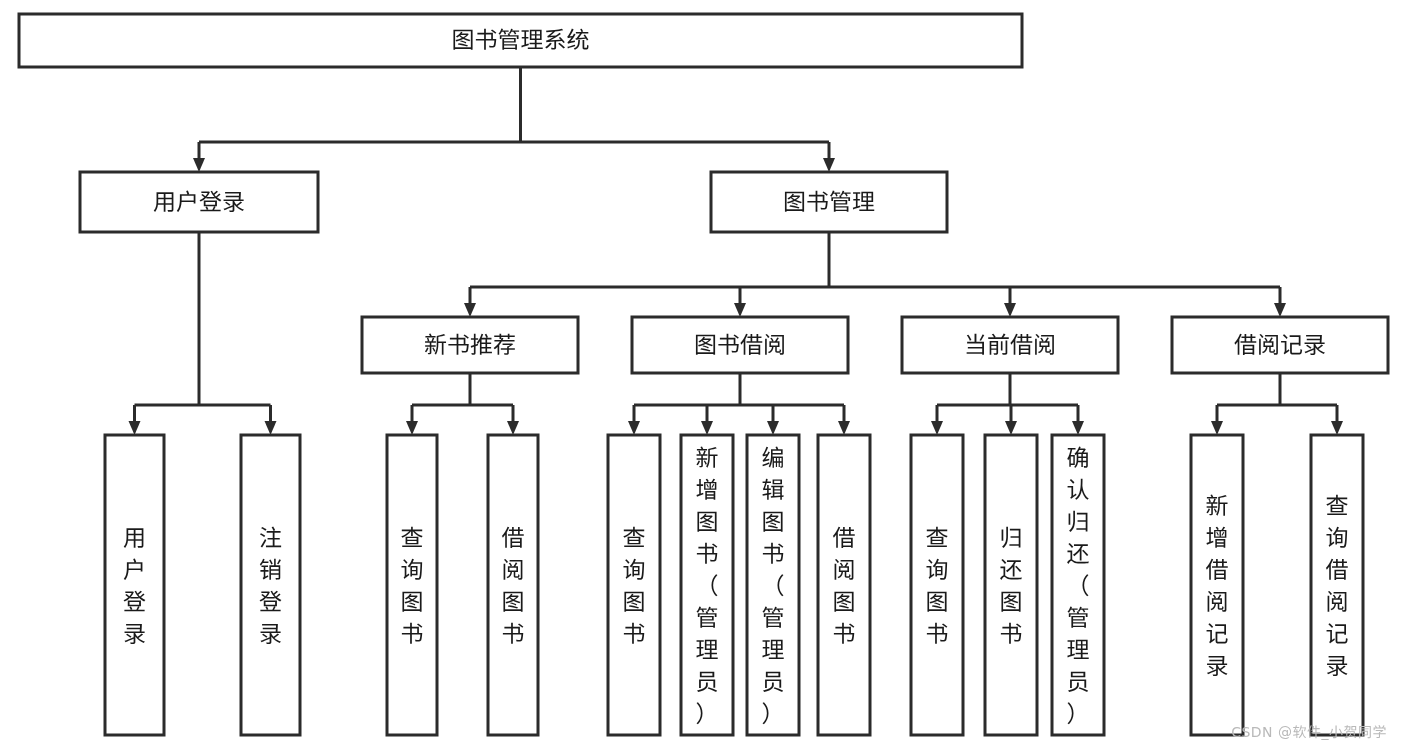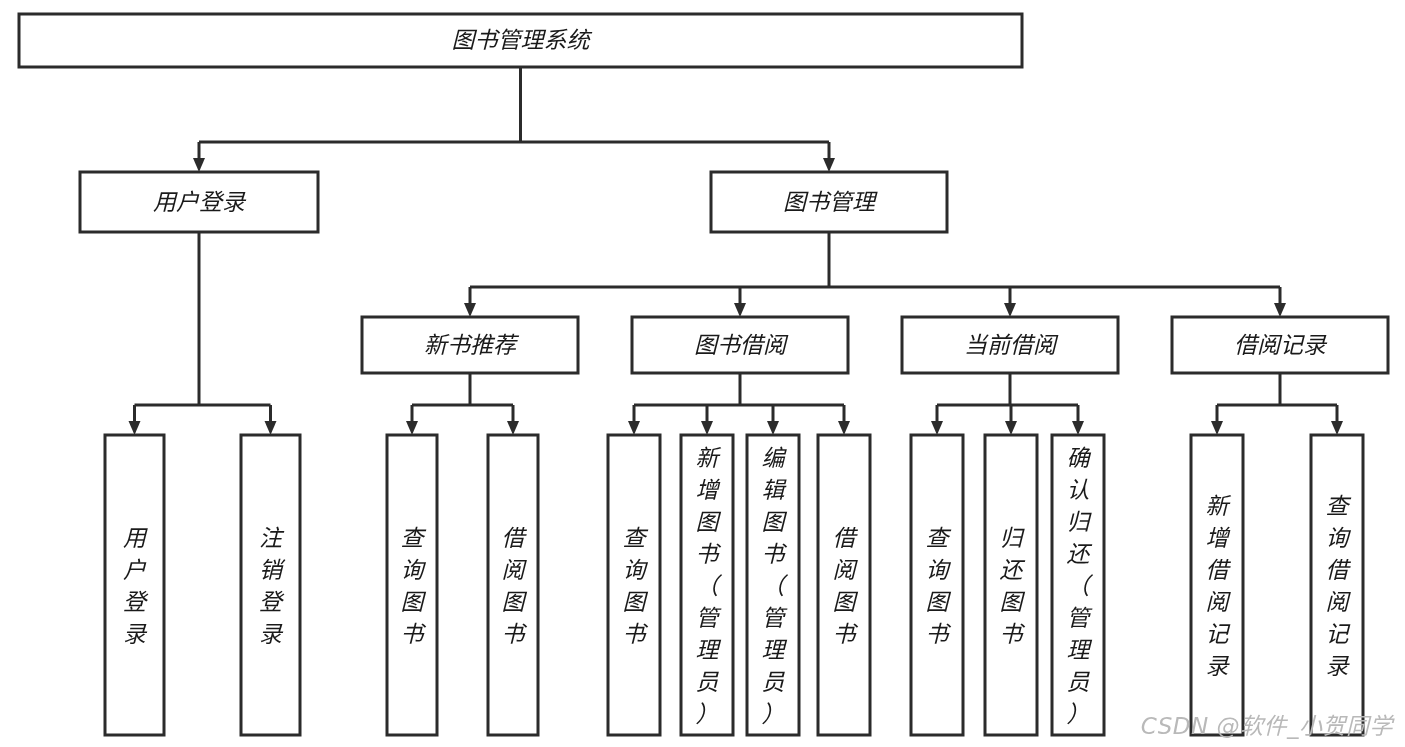--- a/index.html
+++ b/index.html
@@ -13,21 +13,20 @@
     height: 747px;
     font-family: "DejaVu Sans", "Liberation Sans", sans-serif;
     overflow: hidden;
     position: relative;
   }
   #diagram-root {
     position: relative;
     width: 1405px;
     height: 747px;
     background: #ffffff;
-    font-style: italic;
   }
   svg#tree-svg {
     position: absolute;
     left: 0;
     top: 0;
     width: 1405px;
     height: 747px;
     display: block;
   }
   .node-box {
@@ -53,24 +52,24 @@
     dominant-baseline: middle;
   }
   .node-label-vertical {
     fill: #1a1a1a;
     font-family: "DejaVu Sans", "Liberation Sans", sans-serif;
     font-size: 23px;
     text-anchor: middle;
   }
   .watermark-text {
     position: absolute;
-    right: 12px;
+    right: 18px;
     bottom: 6px;
     font-family: "DejaVu Sans", "Liberation Sans", sans-serif;
-    font-size: 23px;
+    font-size: 14px;
     color: #b9b9b9;
     white-space: nowrap;
     letter-spacing: 0.5px;
     pointer-events: none;
   }
 </style>
 </head>
 <body>
 
 <div id="diagram-root">

